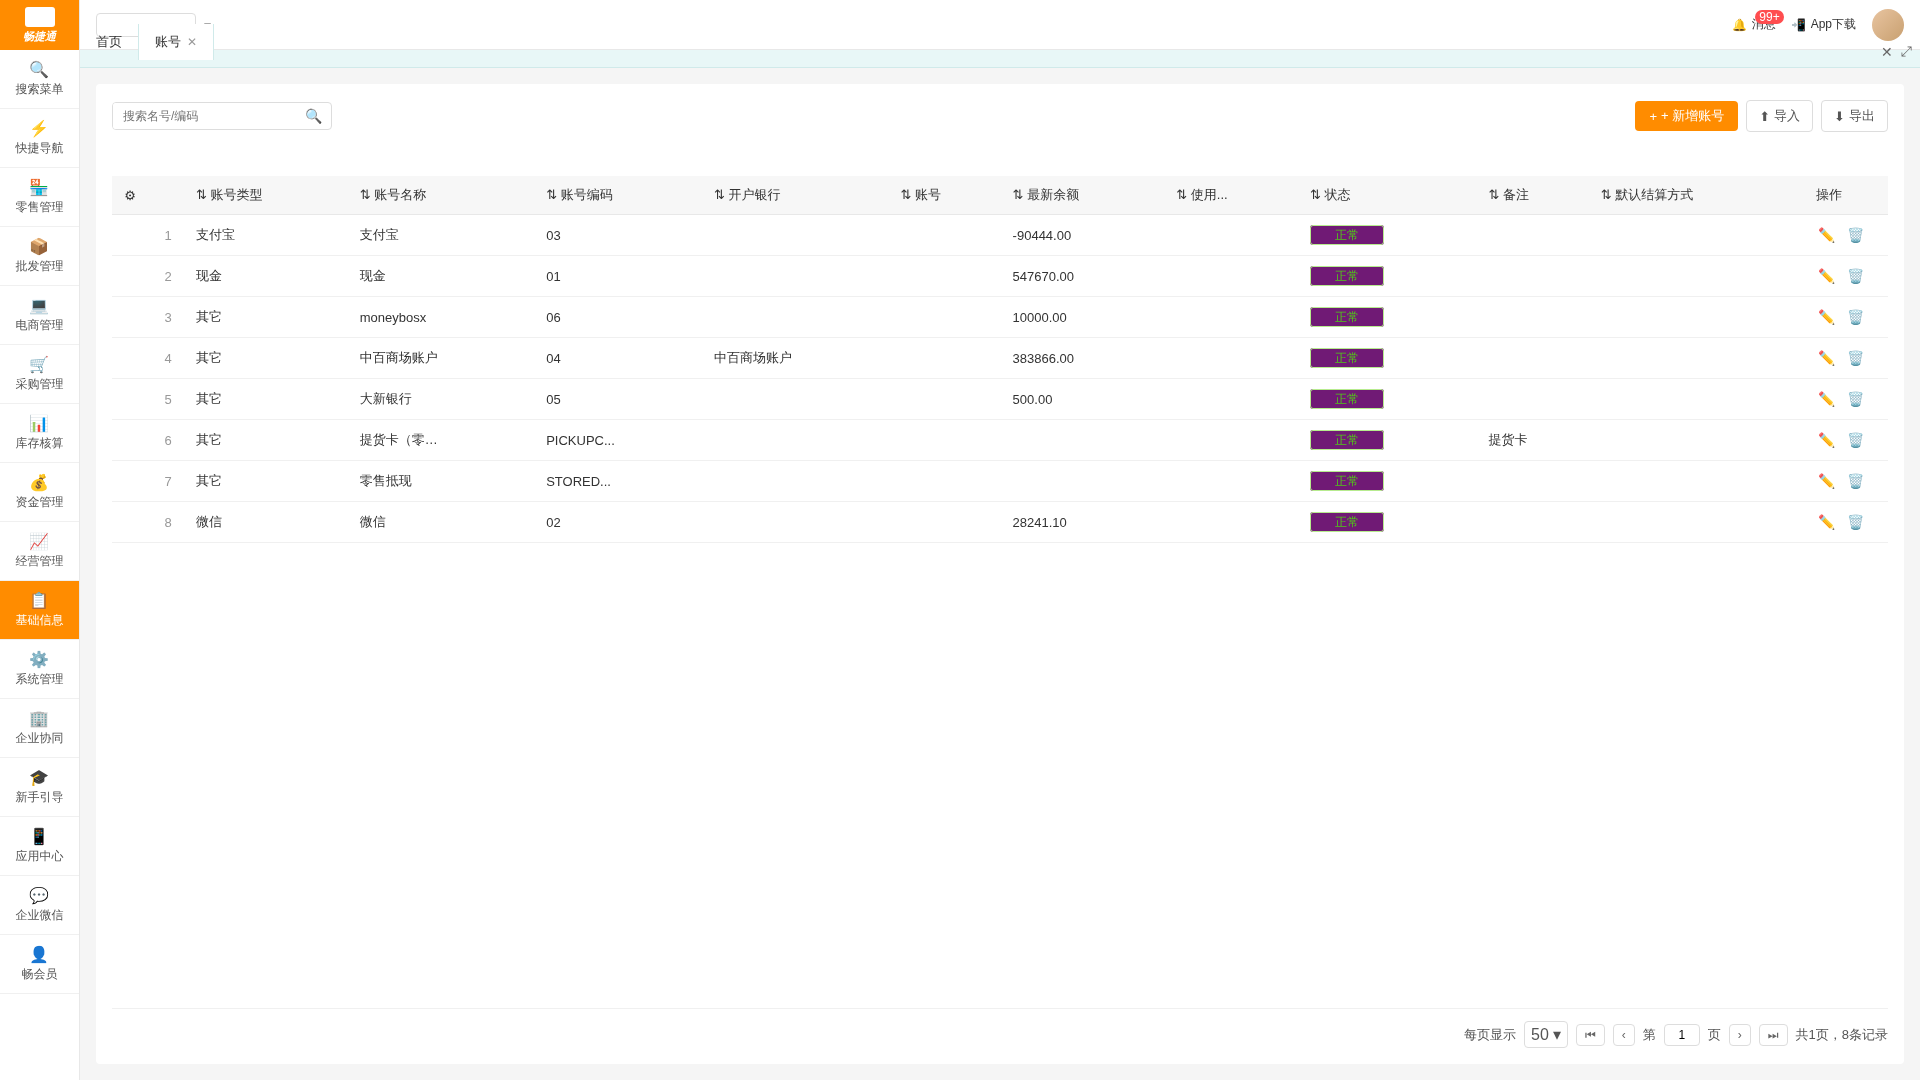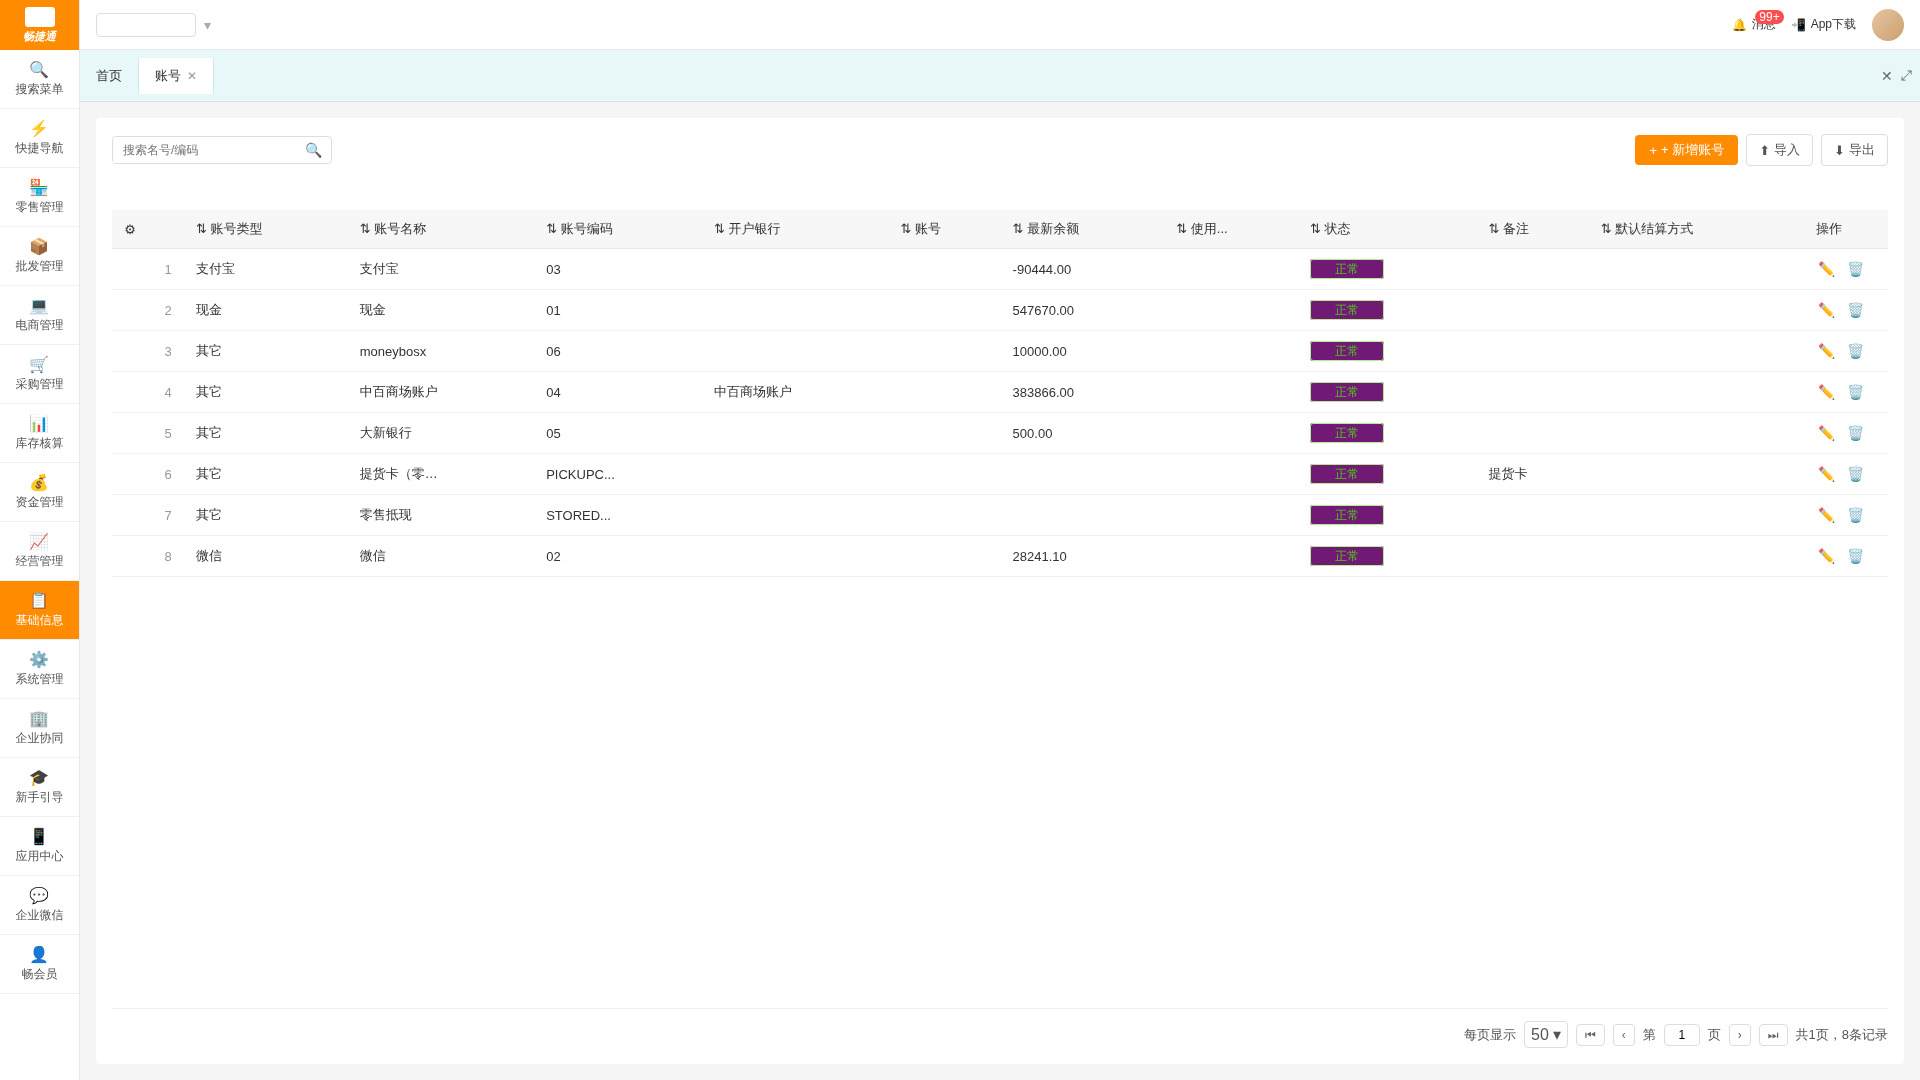--- a/index.html
+++ b/index.html
@@ -78,25 +78,25 @@
       width: 100px;
       color: #999;
     }
     .topbar-right { display: flex; align-items: center; gap: 16px; }
     .topbar-badge { position: relative; display: flex; align-items: center; gap: 4px; font-size: 12px; color: #333; cursor: pointer; }
     .badge-dot { background: #ff4d4f; color: white; border-radius: 10px; font-size: 12px; padding: 0 4px; min-width: 16px; text-align: center; position: absolute; top: -6px; right: -8px; }
     .topbar-avatar { width: 32px; height: 32px; border-radius: 50%; background: #ccc; overflow: hidden; }
 
     
     .tabbar {
-      height: 52px;
+      height: 18px;
       background: #e8f7f7;
       display: flex;
-      align-items: center;
-      padding: 0 0;
+      align-items: flex-end;
+      padding: 7px 0;
       border-bottom: 1px solid #d0eaea;
     }
     .tab {
       height: 36px;
       display: flex;
       align-items: center;
       padding: 0 16px;
       font-size: 13px;
       cursor: pointer;
       color: #333;

